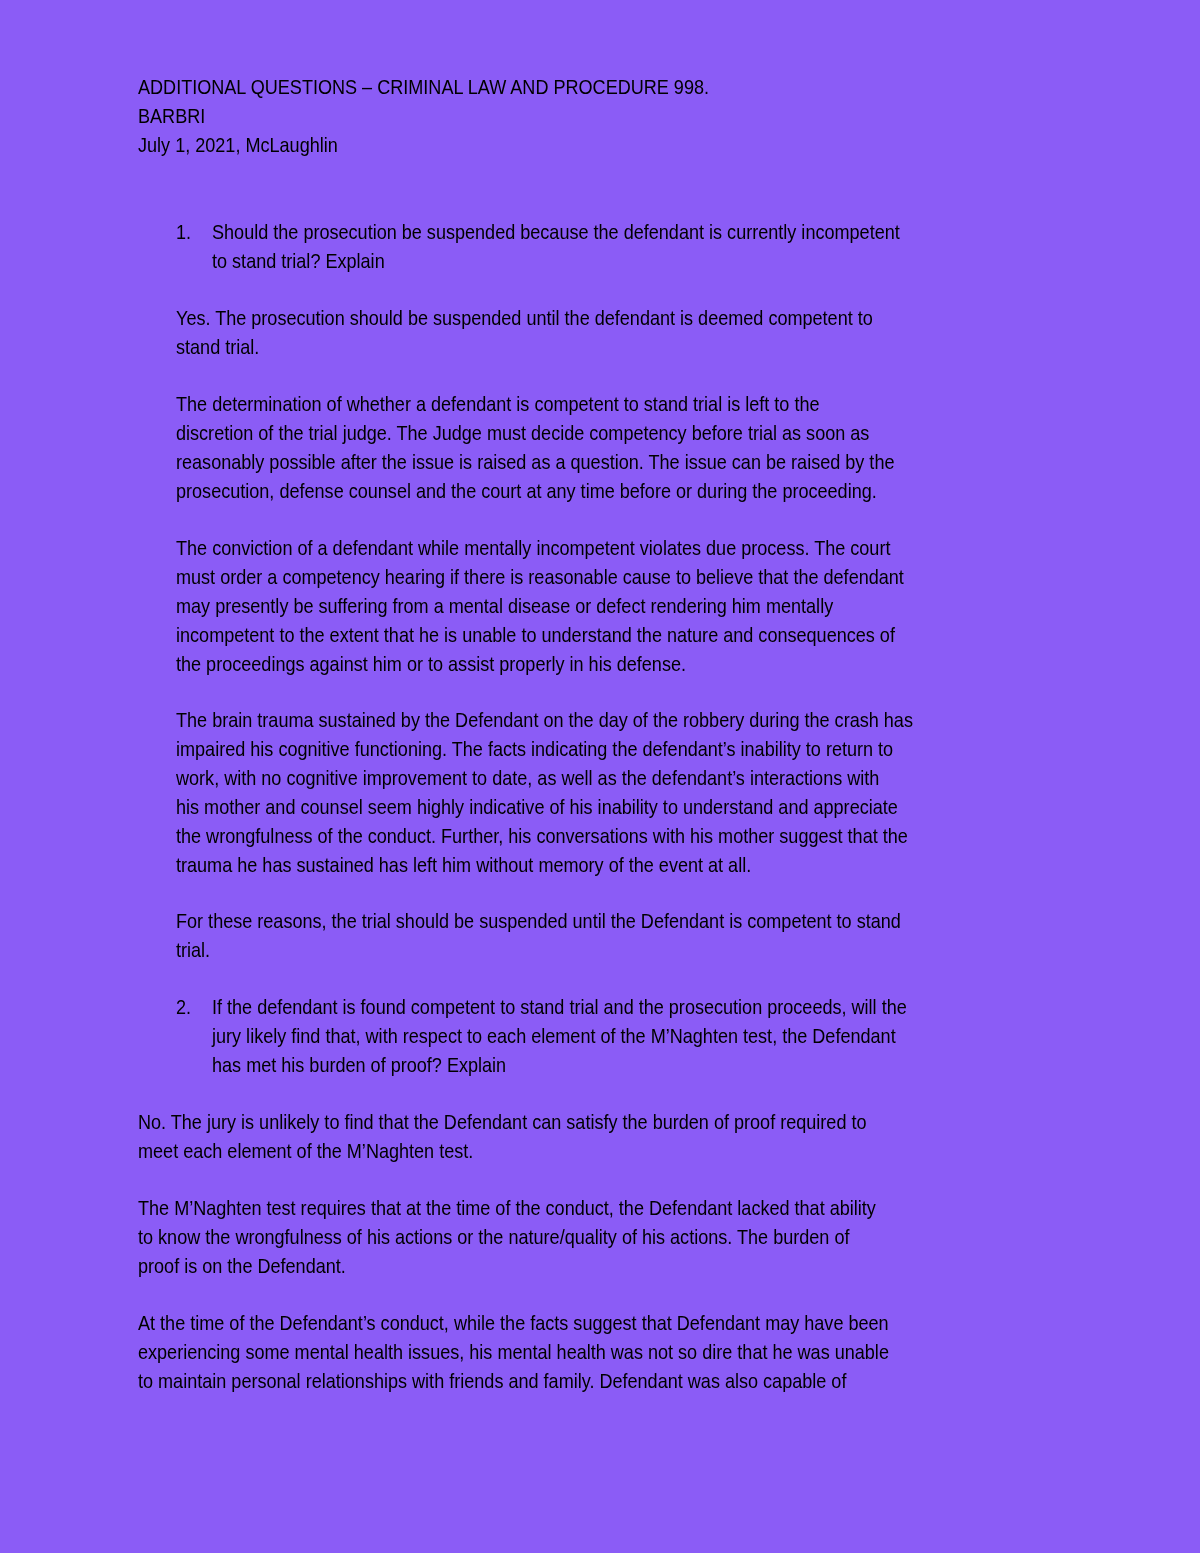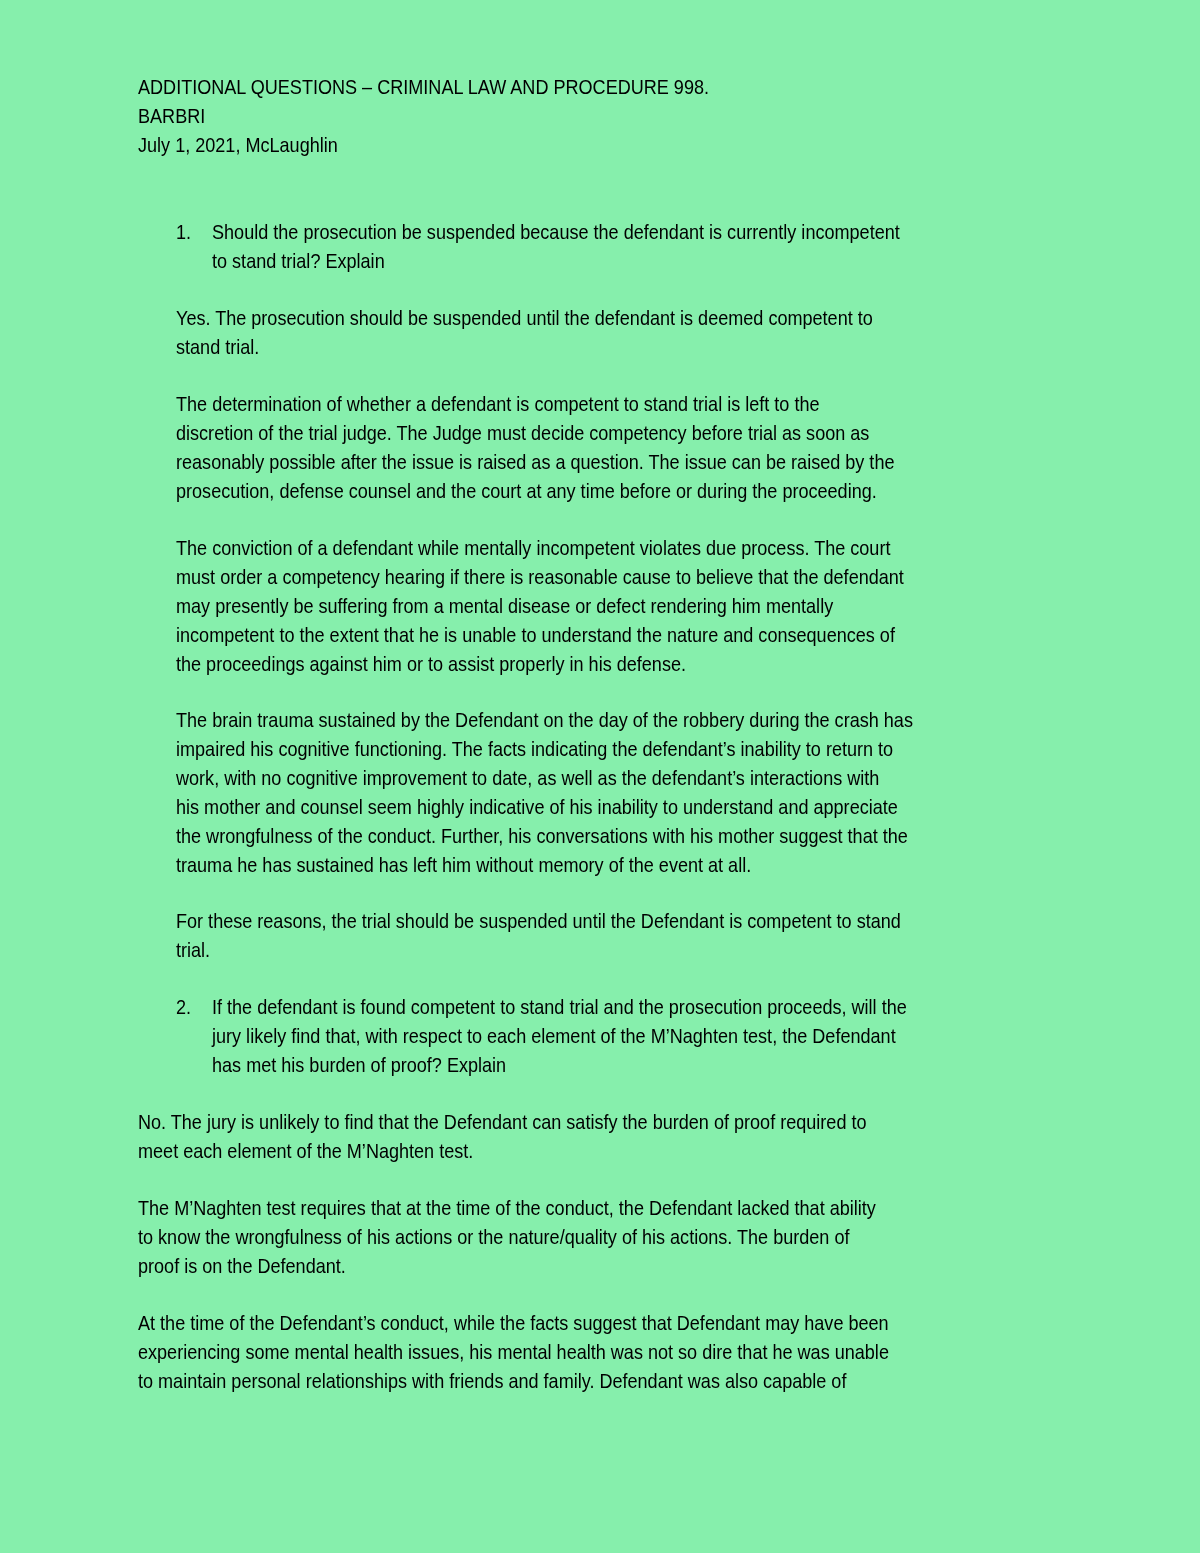--- a/index.html
+++ b/index.html
@@ -1,17 +1,17 @@
 <!DOCTYPE html>
 <html><head>
 <meta charset="utf-8">
 <style>
   html, body { margin:0; padding:0; background:#ffffff; }
   body { width:1200px; height:1553px; position:relative; overflow:hidden; }
-  .page { position:absolute; left:0; top:0; width:1200px; height:1553px; background:#86efac; }
+  .page { position:absolute; left:0; top:0; width:1200px; height:1553px; background:#8b5cf6; }
   .ln {
     position:absolute; white-space:nowrap; color:#000;
     font-family:"Liberation Sans", sans-serif; font-size:21px; line-height:26px;
     transform-origin:0 0; transform:scaleX(0.86);
   }
   .num { position:absolute; color:#000; font-family:"Liberation Sans", sans-serif; font-size:21px; line-height:26px; transform-origin:0 0; transform:scaleX(0.86); }
 </style>
 </head>
 <body>
 

